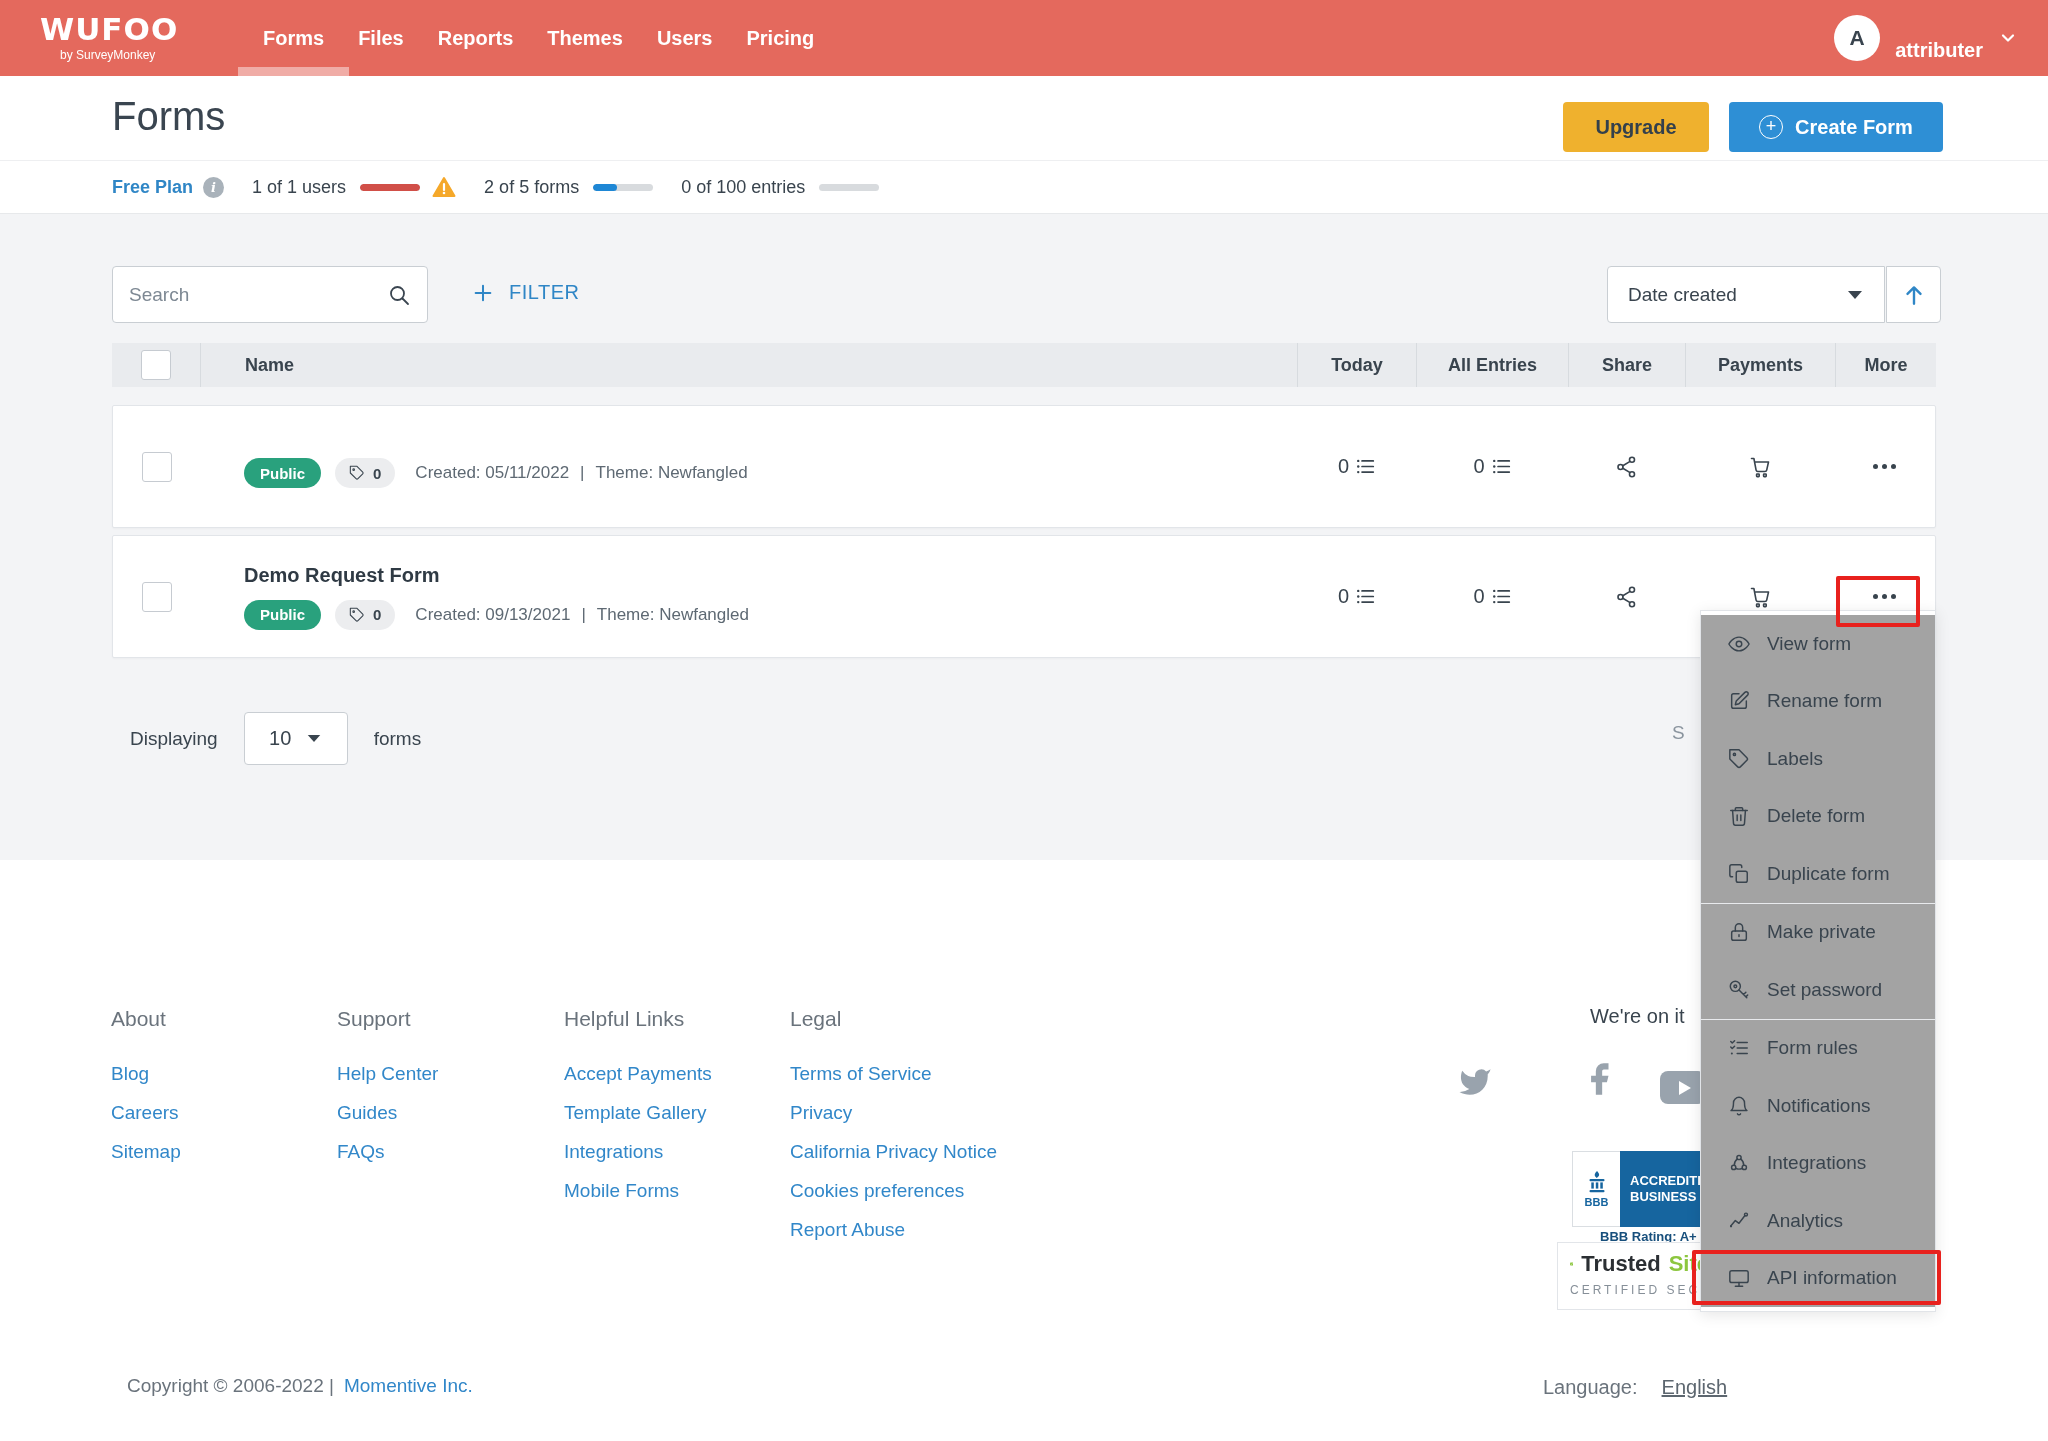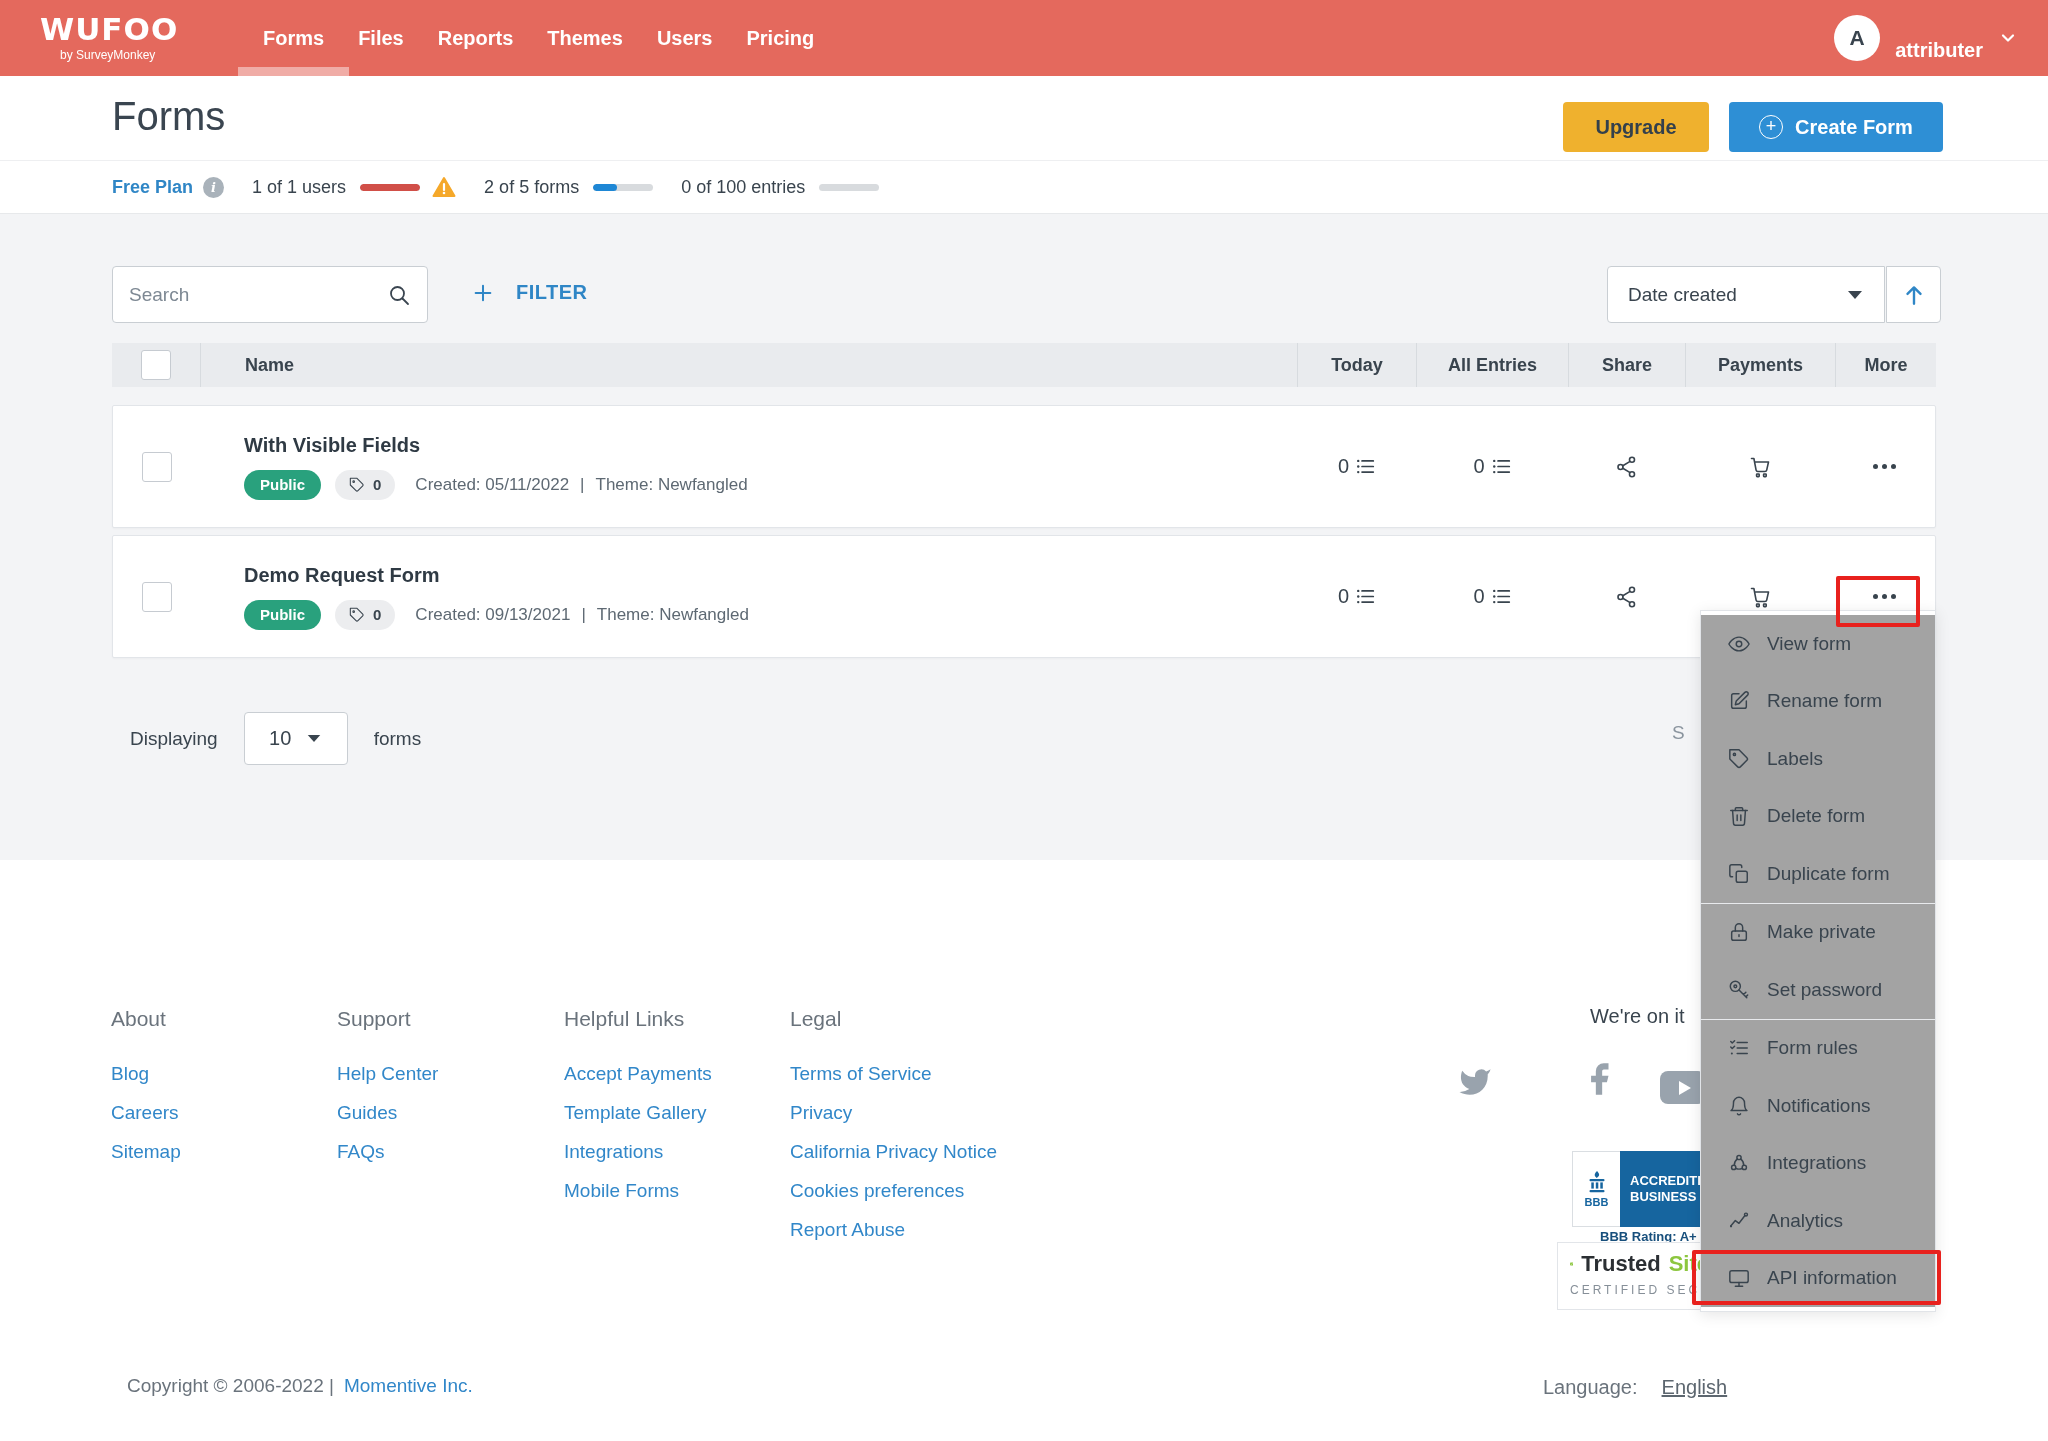--- a/index.html
+++ b/index.html
@@ -49,22 +49,22 @@
   .warn { margin-left:12px; display:flex; }
 
   
   .main-bg { position:absolute; left:0; top:214px; width:2048px; height:646px; background:#F3F4F6; }
 
   .search-box { position:absolute; left:112px; top:266px; width:316px; height:57px; background:#fff;
                 border:1px solid #C9CED3; border-radius:4px; display:flex; align-items:center; padding:0 16px; }
   .search-box input { flex:1; border:none; outline:none; font-size:19px; color:#39444E; background:transparent;
                       font-family:inherit; }
   .search-box input::placeholder { color:#7D8893; }
-  .filter-btn { position:absolute; left:472px; top:281px; display:flex; align-items:center; gap:22px;
-                color:#2F86C6; font-weight:700; font-size:20px; letter-spacing:0.5px; cursor:pointer;justify-content:center; }
+  .filter-btn { position:absolute; left:472px; top:281px; display:flex; align-items:center; gap:15px;
+                color:#2F86C6; font-weight:400; font-size:20px; letter-spacing:0.5px; cursor:pointer;justify-content:center; }
   .sort-select { position:absolute; left:1607px; top:266px; width:278px; height:57px; background:#fff;
                  border:1px solid #C9CED3; border-radius:4px 0 0 4px; display:flex; align-items:center;
                  justify-content:space-between; padding:0 20px; font-size:19px; color:#39444E; cursor:pointer; }
   .sort-dir { position:absolute; left:1886px; top:266px; width:55px; height:57px; background:#fff;
               border:1px solid #C9CED3; border-radius:0 4px 4px 0; display:flex; align-items:center;
               justify-content:center; cursor:pointer; }
 
   
   .thead { position:absolute; left:112px; top:343px; width:1824px; height:44px; background:#E9EBEE;
            display:grid; grid-template-columns:88px 1097px 119px 152px 117px 150px 101px; align-items:center;
@@ -247,21 +247,20 @@
     <div class="cell sep">Share</div>
     <div class="cell sep">Payments</div>
     <div class="cell sep">More</div>
   </div>
 
   <div class="trow row1">
     <div class="cell-check">
         <span class="checkbox"></span>
       </div>
     <div class="namecell">
-      <div class="form-name">With Visible Fields</div>
       <div class="badge-row">
         <span class="pill">Public</span>
         <span class="chip">
           <svg width="16" height="16" viewBox="0 0 24 24" class="mi">
             <path d="M20.59 13.41l-7.17 7.17a2 2 0 0 1-2.83 0L2 12V2h10l8.59 8.59a2 2 0 0 1 0 2.82z"></path>
             <circle cx="7" cy="7" r="1.2"></circle>
           </svg>
           <span>0</span>
         </span>
         <span class="meta">

